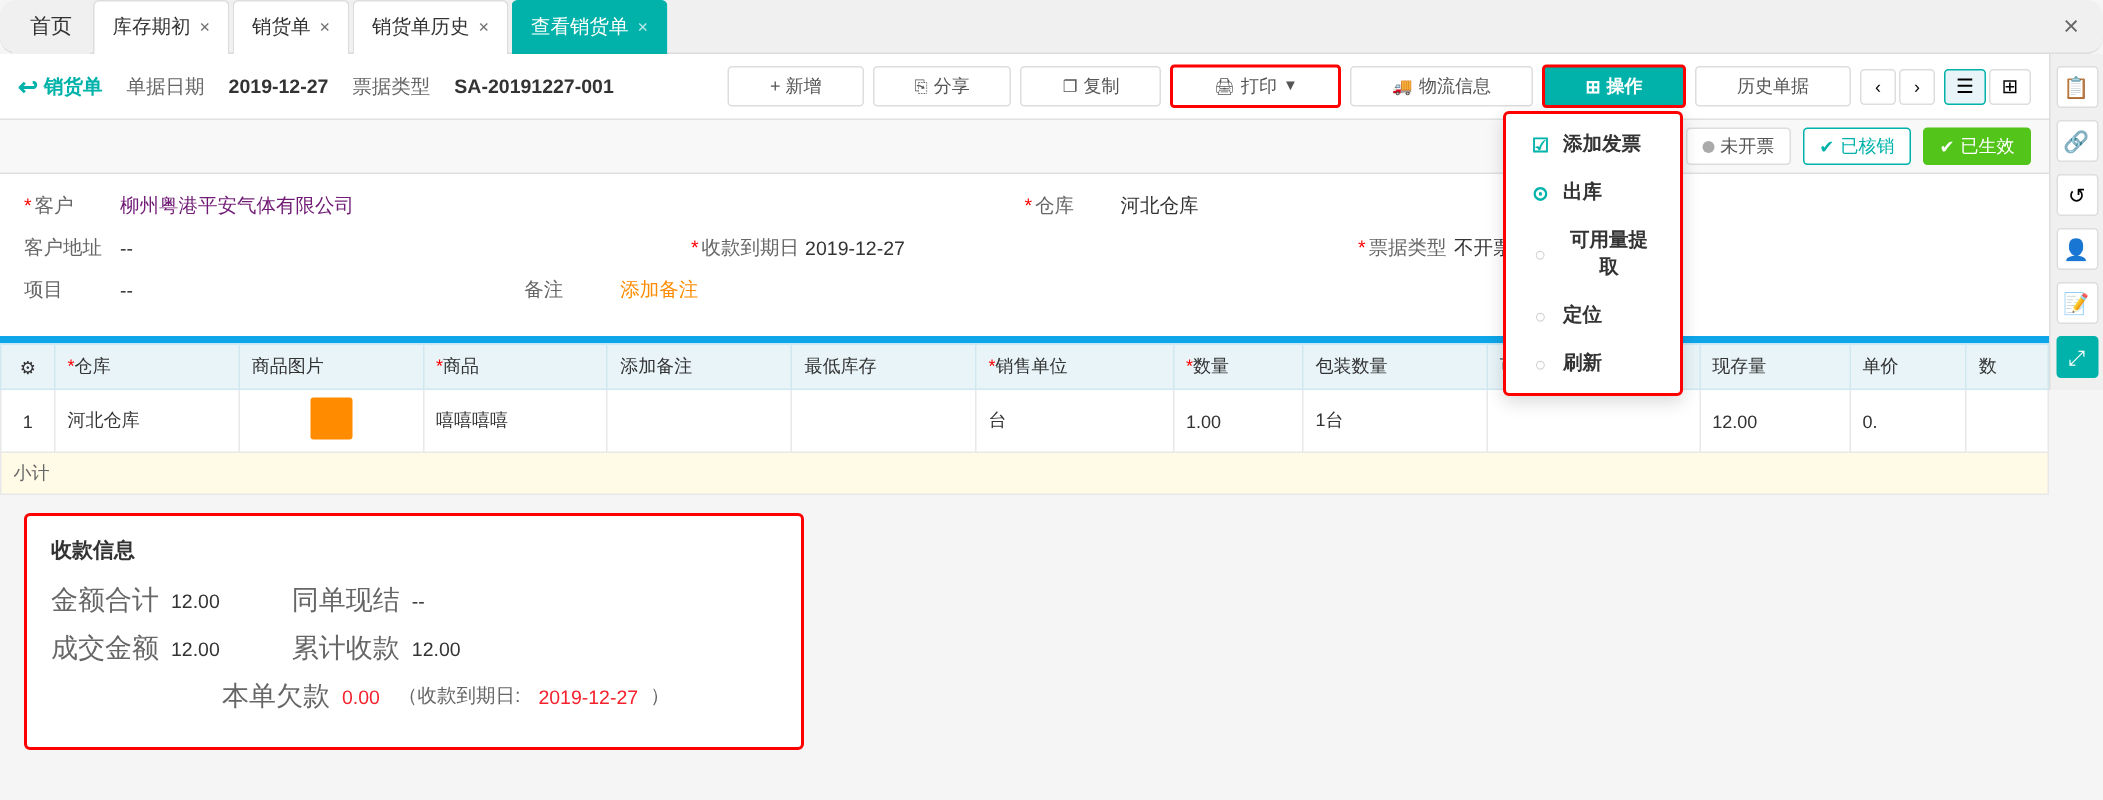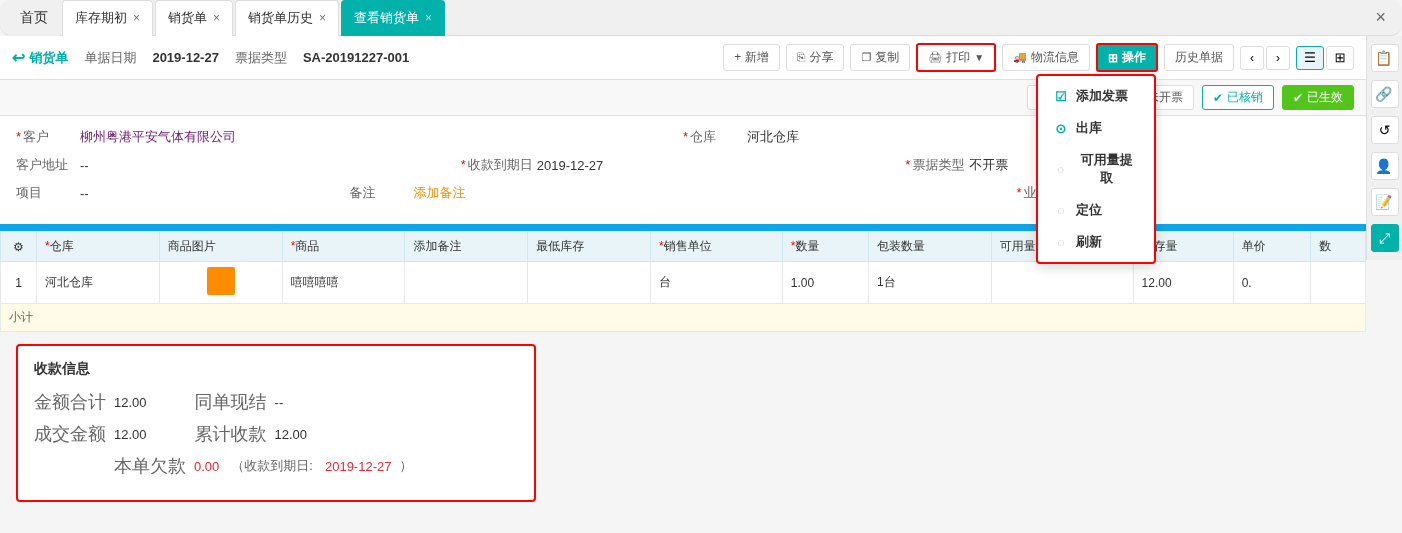--- a/index.html
+++ b/index.html
@@ -24,21 +24,21 @@
       padding: 6px 12px; gap: 8px; height: 44px;
     }
     .doc-type-badge {
       display: flex; align-items: center; gap: 4px; color: #00b2a9; font-size: 13px; font-weight: bold;
     }
     .doc-info { display: flex; align-items: center; gap: 16px; margin-left: 8px; color: #333; font-size: 13px; }
     .doc-info span { color: #666; }
     .doc-info strong { color: #333; }
     .toolbar-actions { margin-left: auto; display: flex; align-items: center; gap: 6px; }
     .btn-action {
-      display: flex; align-items: center; gap: 4px; padding: 4px 10px; border: 1px solid #ddd;
+      display: flex; align-items: center; gap: 4px; padding: 4px 27px; border: 1px solid #ddd;
       border-radius: 3px; background: #fff; cursor: pointer; font-size: 12px; color: #555;
     }
     .btn-operate { background: #00b2a9; color: #fff; border-color: #00b2a9; font-weight: bold; }
     .pagination-btns { display: flex; gap: 2px; }
     .pag-btn { width: 24px; height: 24px; border: 1px solid #ddd; border-radius: 3px; background: #fff; cursor: pointer; font-size: 12px; display: flex; align-items: center; justify-content: center; }
     .view-btns { display: flex; gap: 2px; }
     .view-btn { width: 28px; height: 24px; border: 1px solid #ddd; border-radius: 3px; background: #fff; cursor: pointer; display: flex; align-items: center; justify-content: center; }
 
     
     .sub-toolbar {
@@ -47,21 +47,21 @@
     }
     .btn-sub {
       display: flex; align-items: center; gap: 4px; padding: 3px 10px; border: 1px solid #ddd;
       border-radius: 3px; background: #fff; cursor: pointer; font-size: 12px; color: #555;
     }
     .btn-sub.green { background: #52c41a; color: #fff; border-color: #52c41a; }
     .badge-dot { width: 8px; height: 8px; border-radius: 50%; display: inline-block; }
     .badge-dot.gray { background: #aaa; }
 
     
-    .form-area { background: #fff; padding: 12px 16px; border-bottom: 7px solid #0ea5e9; }
+    .form-area { background: #fff; padding: 12px 16px; border-bottom: 5px solid #0ea5e9; }
     .form-row { display: flex; align-items: center; margin-bottom: 10px; gap: 0; }
     .form-field { display: flex; align-items: center; flex: 1; }
     .form-label { color: #666; font-size: 13px; white-space: nowrap; min-width: 60px; }
     .form-label.required::before { content: '*'; color: red; margin-right: 2px; }
     .form-value { color: #333; font-size: 13px; margin-left: 4px; }
     .form-value.link { color: #701a75; cursor: pointer; }
     .form-field-wide { flex: 2; }
 
     
     .table-wrapper { background: #fff; overflow-x: auto; }
@@ -340,21 +340,21 @@
         <div class="payment-item">
           <span class="payment-label">成交金额</span>
           <span class="payment-value">12.00</span>
         </div>
         <div class="payment-item">
           <span class="payment-label">累计收款</span>
           <span class="payment-value">12.00</span>
         </div>
       </div>
       <div class="payment-row">
-        <div class="payment-item" style="margin-left: 80px;">
+        <div class="payment-item" style="margin-left: 114px;">
           <span class="payment-label">本单欠款</span>
           <span class="payment-value red">0.00</span>
           <span class="payment-value" style="color:#666; margin-left:4px;">（收款到期日:</span>
           <span class="payment-value red" style="margin-left:4px;">2019-12-27</span>
           <span class="payment-value" style="color:#666;">）</span>
         </div>
       </div>
     </div>
   </div>
 

